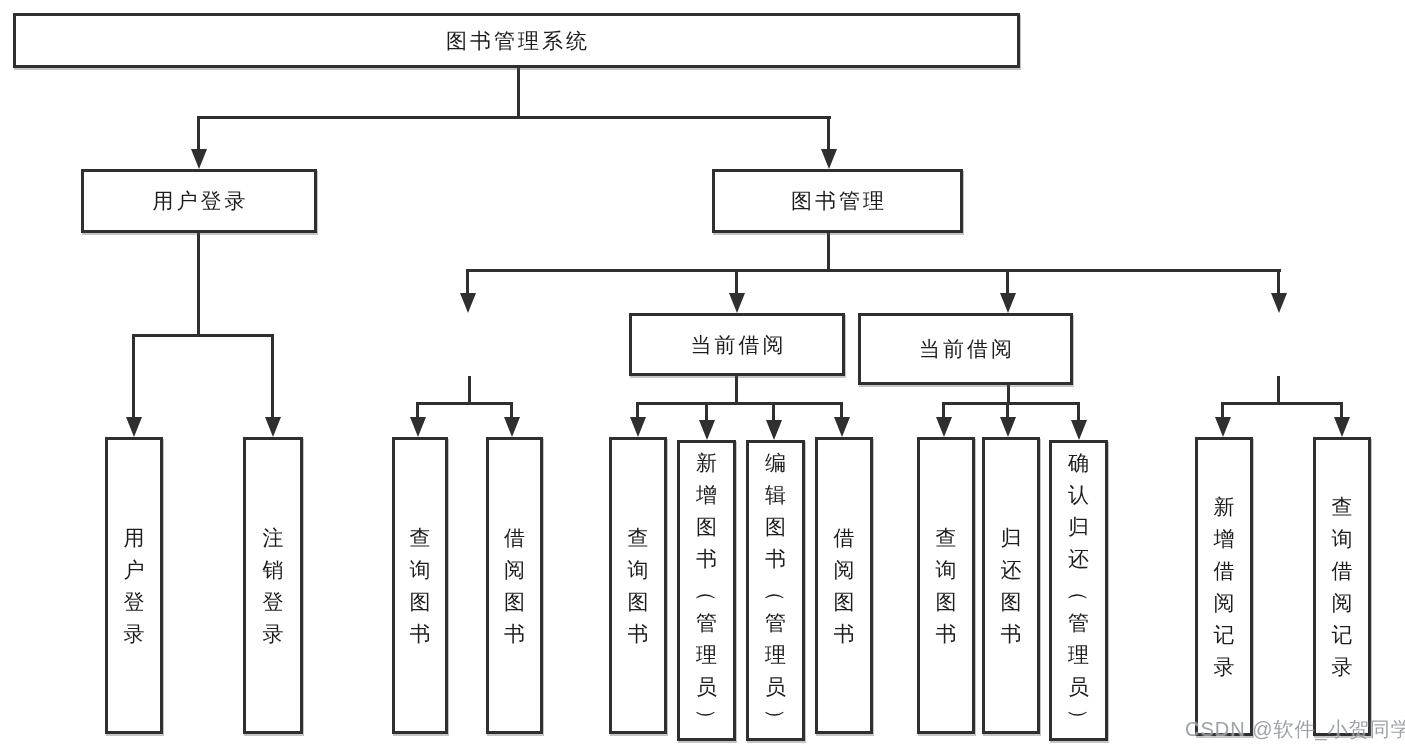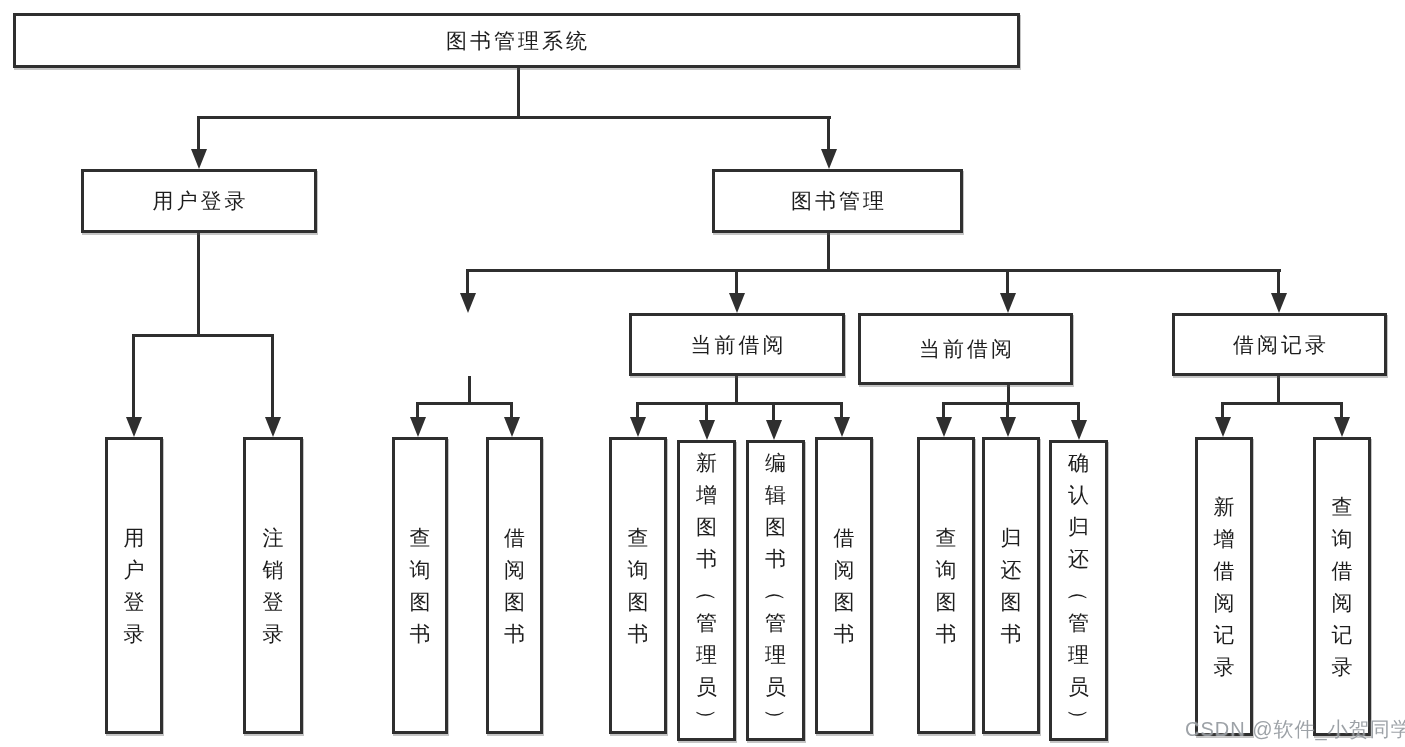--- a/index.html
+++ b/index.html
@@ -117,23 +117,20 @@
   <div class="box hbox" style="left:712px;top:169px;width:251px;height:64px">
     <span>图书管理</span>
   </div>
 
   <div class="box hbox" style="left:629px;top:313px;width:216px;height:63px">
     <span>当前借阅</span>
   </div>
   <div class="box hbox" style="left:858px;top:313px;width:215px;height:72px">
     <span>当前借阅</span>
   </div>
-  <div class="box hbox" style="left:1172px;top:313px;width:215px;height:63px">
-    <span>借阅记录</span>
-  </div>
 
   <div class="box vbox" style="left:105px;top:437px;width:58px;height:297px">
     <div class="vlabel">
         <span class="vchar">用</span>
         <span class="vchar">户</span>
         <span class="vchar">登</span>
         <span class="vchar">录</span>
       </div>
   </div>
   <div class="box vbox" style="left:243px;top:437px;width:60px;height:297px">

